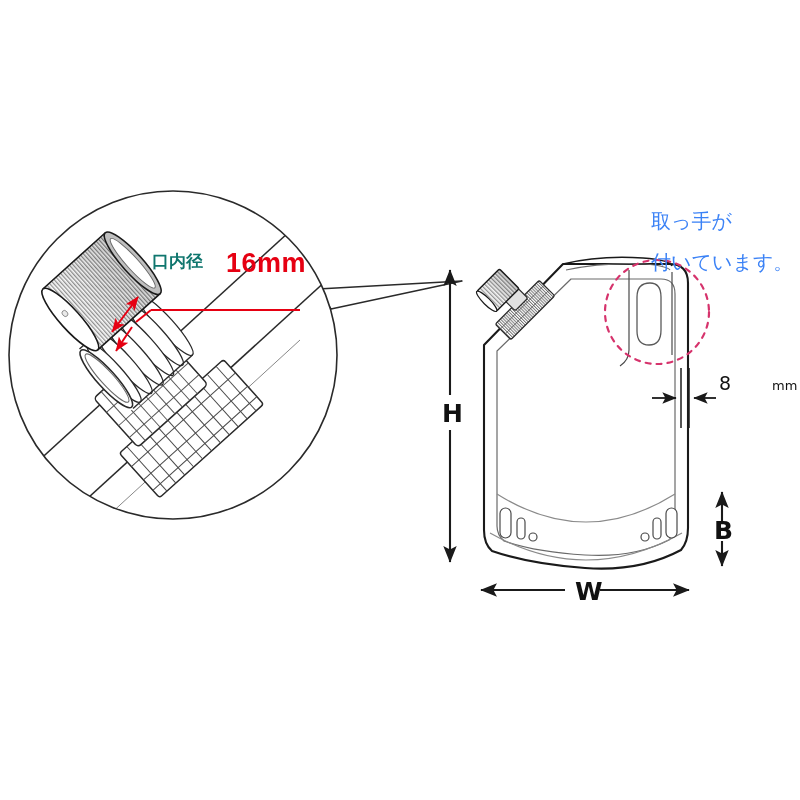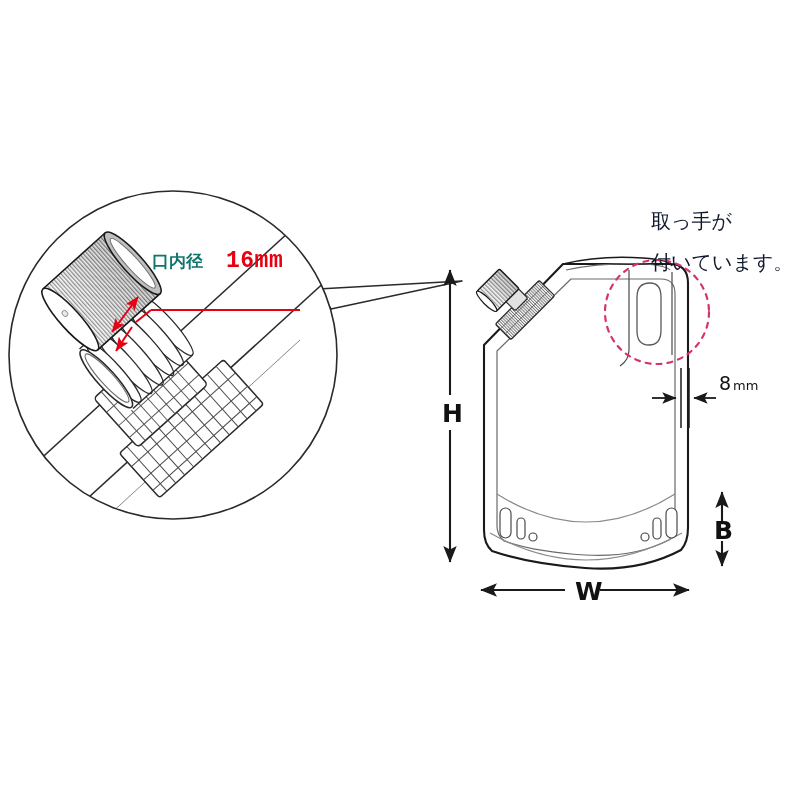--- a/index.html
+++ b/index.html
@@ -32,44 +32,45 @@
     line-height: 1.18;
   }
   .label-dia-jp {
     font-family: "DejaVu Sans", "Liberation Sans", sans-serif;
     font-weight: 700;
     font-size: 17px;
     color: #0f766e;
     letter-spacing: 0px;
   }
   .label-dia-num {
-    font-family: Liberation Mono, monospace;
+    font-family: Liberation Sans, sans-serif;
     font-weight: 700;
-    font-size: 23px;
+    font-size: 27px;
     color: #e60012;
     letter-spacing: 0.5px;
   }
   .label-handle {
     font-family: "DejaVu Sans", "Liberation Sans", sans-serif;
     font-weight: 400;
     font-size: 20px;
-    color: #0f172a;
+    color: #3b82f6;
     line-height: 1.25;
   }
   .label-8mm-num {
     font-family: "DejaVu Sans", "Liberation Sans", sans-serif;
     font-weight: 400;
     font-size: 19px;
     color: #111111;
   }
   .label-8mm-unit {
     font-family: "DejaVu Sans", "Liberation Sans", sans-serif;
     font-weight: 400;
     font-size: 13px;
     color: #111111;
+    margin-left: 39px;
   }
   .dim-letter {
     font-family: "DejaVu Sans", "Liberation Sans", sans-serif;
     font-weight: 700;
     font-size: 25px;
     color: #111111;
   }
 </style>
 </head>
 <body>

